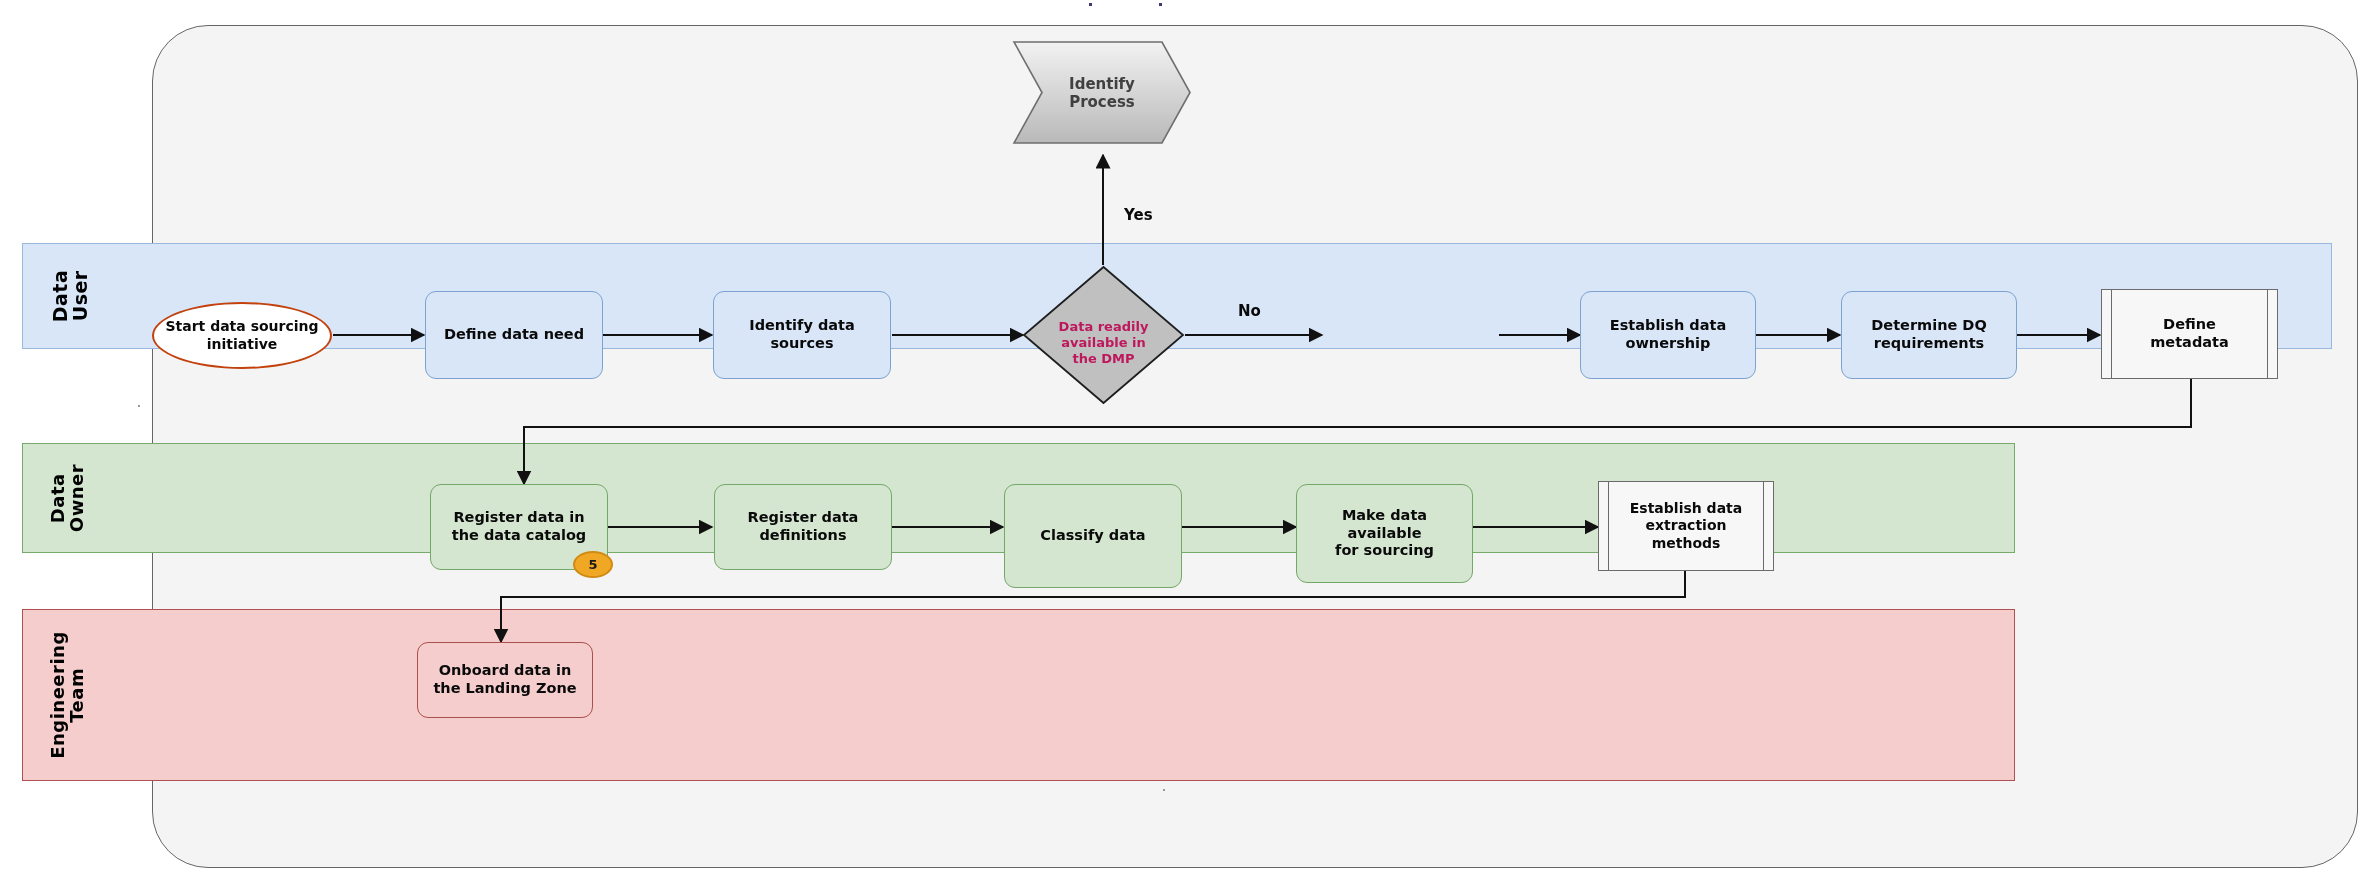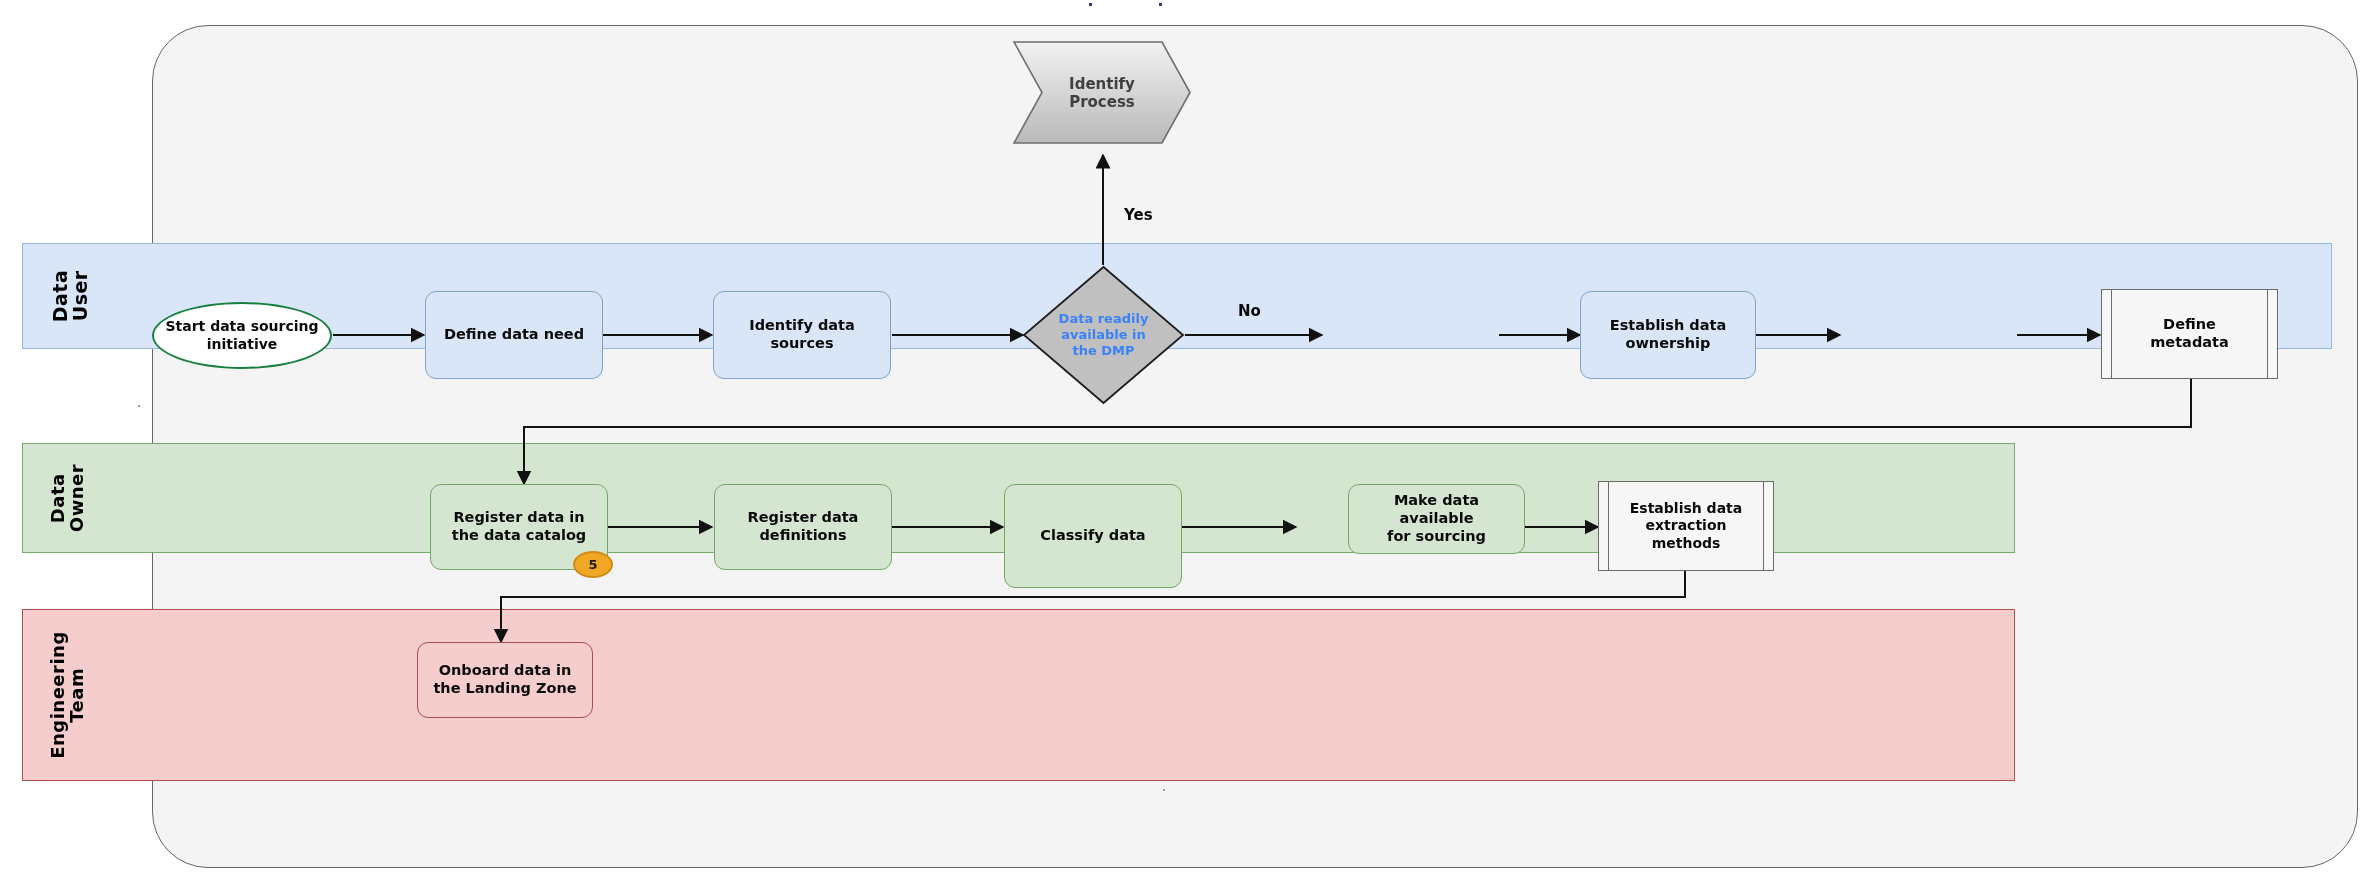--- a/index.html
+++ b/index.html
@@ -34,30 +34,30 @@
     justify-content:center;text-align:center;font-weight:bold;color:#0a0a0a;
     line-height:1.22;padding:2px 6px;
   }
   .rr{border-radius:11px;border-width:1.3px;border-style:solid;}
   .n-blue{background:#d8e6f8;border-color:#7ea2cf;}
   .n-green{background:#d4e6cf;border-color:#74a868;}
   .n-red{background:#f5cdcd;border-color:#ab4f4f;}
 
   
   .stadium{
-    border-radius:50%/50%;background:#ffffff;border:2px solid #15803d;
+    border-radius:50%/50%;background:#ffffff;border:2px solid #c2410c;
   }
 
   
   .diamond-wrap{position:absolute;}
   .diamond-wrap svg{position:absolute;left:0;top:0;}
   .diamond-text{
-    position:absolute;left:0;top:0;width:100%;height:100%;
+    position:absolute;left:0;top:8px;width:100%;height:100%;
     display:flex;align-items:center;justify-content:center;text-align:center;
-    font-weight:bold;line-height:1.22;color:#3b82f6;
+    font-weight:bold;line-height:1.22;color:#be185d;
   }
 
   
   .chev-wrap{position:absolute;}
   .chev-wrap svg{position:absolute;left:0;top:0;}
   .chev-text{
     position:absolute;left:0;top:0;width:100%;height:100%;
     display:flex;align-items:center;justify-content:center;text-align:center;
     font-weight:bold;line-height:1.2;color:#404040;
   }
@@ -186,20 +186,24 @@
 available in
 the DMP</div>
   </div>
 
 
   <div class="node rr n-blue" style="left:1580px;top:291px;width:176px;height:88px;font-size:14.5px;white-space:pre-line;">
     <span style="white-space:pre-line;">Establish data
 ownership</span>
   </div>
 
+  <div class="node rr n-blue" style="left:1841px;top:291px;width:176px;height:88px;font-size:14.5px;white-space:pre-line;">
+    <span style="white-space:pre-line;">Determine DQ
+requirements</span>
+  </div>
 
   <div class="subproc" style="left:2101px;top:289px;width:177px;height:90px;">
     <div class="bar"></div>
     <div class="body" style="font-size:14.5px;white-space:pre-line;">Define
 metadata</div>
     <div class="bar-r"></div>
   </div>
 
   <div class="node rr n-green" style="left:430px;top:484px;width:178px;height:86px;font-size:14.5px;white-space:pre-line;">
     <span style="white-space:pre-line;">Register data in
@@ -211,21 +215,21 @@
 
   <div class="node rr n-green" style="left:714px;top:484px;width:178px;height:86px;font-size:14.5px;white-space:pre-line;">
     <span style="white-space:pre-line;">Register data
 definitions</span>
   </div>
 
   <div class="node rr n-green" style="left:1004px;top:484px;width:178px;height:104px;font-size:14.5px;">
     <span style="white-space:pre-line;">Classify data</span>
   </div>
 
-  <div class="node rr n-green" style="left:1348px;top:484px;width:177px;height:70px;font-size:14.5px;white-space:pre-line;">
+  <div class="node rr n-green" style="left:1296px;top:484px;width:177px;height:99px;font-size:14.5px;white-space:pre-line;">
     <span style="white-space:pre-line;">Make data available
 for sourcing</span>
   </div>
 
   <div class="subproc" style="left:1598px;top:481px;width:176px;height:90px;">
     <div class="bar"></div>
     <div class="body" style="font-size:14px;white-space:pre-line;">Establish data
 extraction
 methods</div>
     <div class="bar-r"></div>

